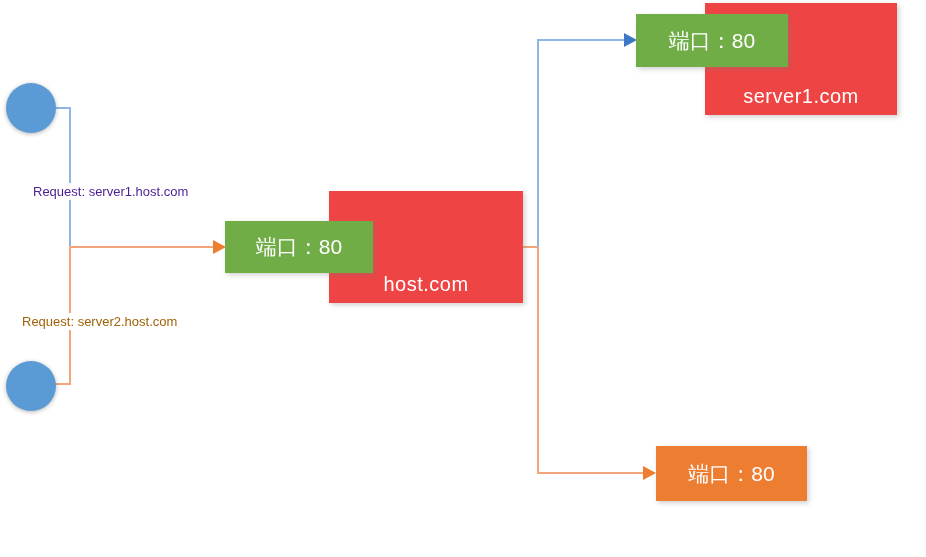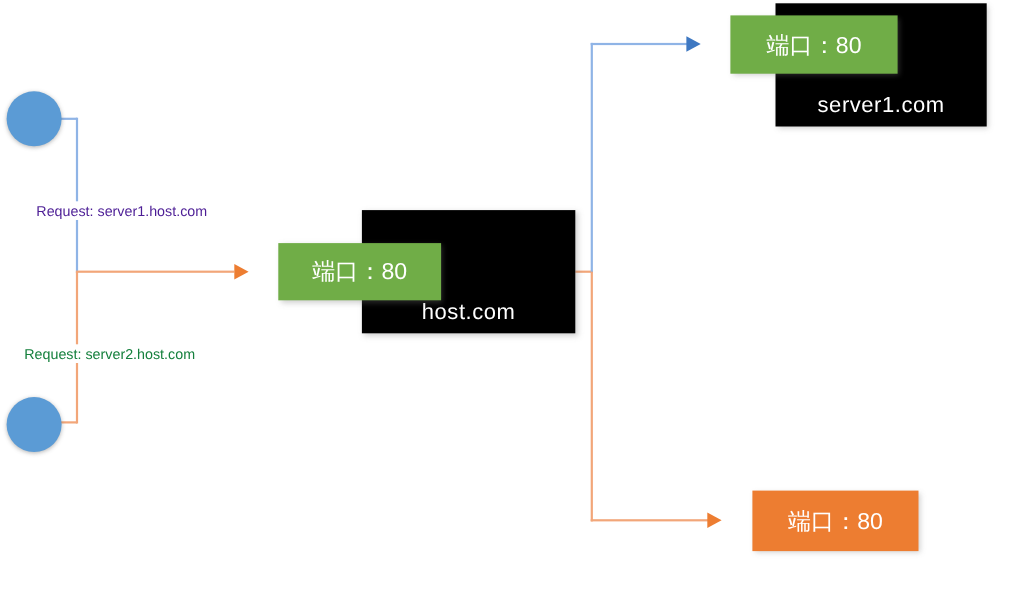--- a/index.html
+++ b/index.html
@@ -19,30 +19,30 @@
 
   
   .arrowhead{position:absolute;width:0;height:0;border-top:7px solid transparent;border-bottom:7px solid transparent;}
   .arrow-blue{border-left:13px solid #3E78C2;}
   .arrow-orange{border-left:13px solid #ED7D31;}
 
   
   .request-label{position:absolute;background:#ffffff;font-size:13px;line-height:15px;
     padding:1px 3px;white-space:nowrap;}
   .req-blue{color:#4c1d95;}
-  .req-orange{color:#15803d;}
+  .req-orange{color:#a16207;}
 
   
-  .node-box{position:absolute;background:#000000;box-shadow:2px 2px 5px rgba(120,120,120,0.35);}
+  .node-box{position:absolute;background:#ef4444;box-shadow:2px 2px 5px rgba(120,120,120,0.35);}
   .node-label{position:absolute;left:0;right:0;bottom:7px;text-align:center;color:#ffffff;
     font-size:20px;letter-spacing:0.5px;}
 
   
   .port-box{position:absolute;display:flex;align-items:center;justify-content:center;
-    color:#ffffff;font-size:21px;box-shadow:2px 2px 5px rgba(120,120,120,0.35);margin-left:28px;}
+    color:#ffffff;font-size:21px;box-shadow:2px 2px 5px rgba(120,120,120,0.35);}
   .port-green{background:#70AD47;}
   .port-orange{background:#ED7D31;}
 
   .host-box{left:329px;top:191px;width:194px;height:112px;text-decoration:underline;}
   .host-port{left:225px;top:221px;width:148px;height:52px;}
   .server1-box{left:705px;top:3px;width:192px;height:112px;}
   .server1-port{left:636px;top:14px;width:152px;height:53px;}
   .server2-box{left:726px;top:436px;width:196px;height:112px;}
   .server2-port{left:656px;top:446px;width:151px;height:55px;}
 </style>

